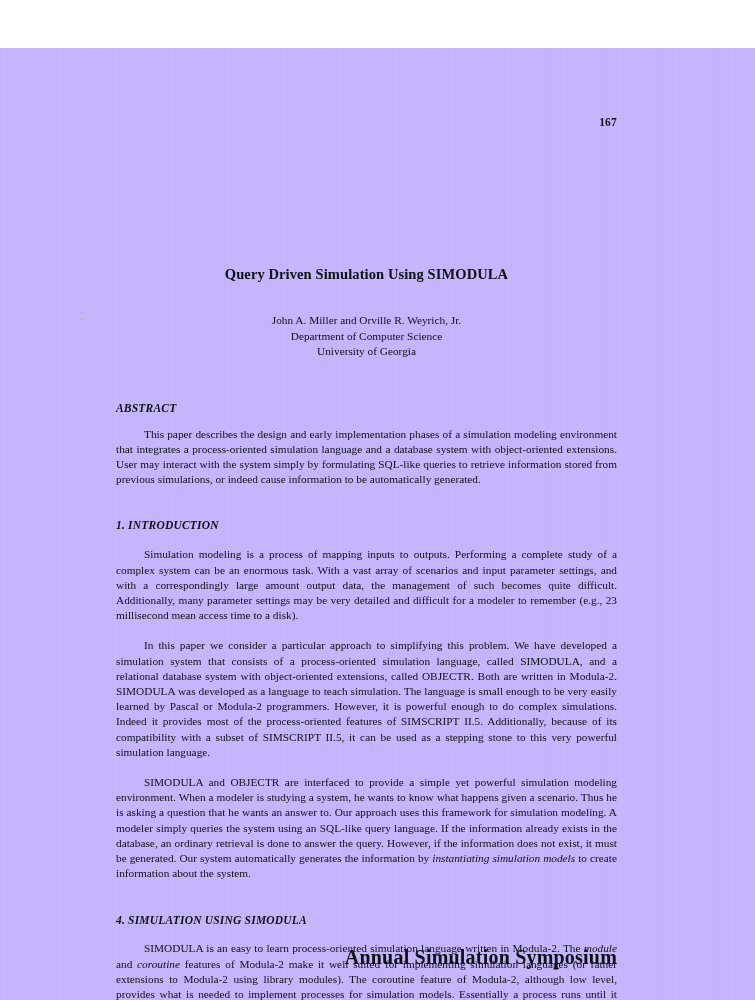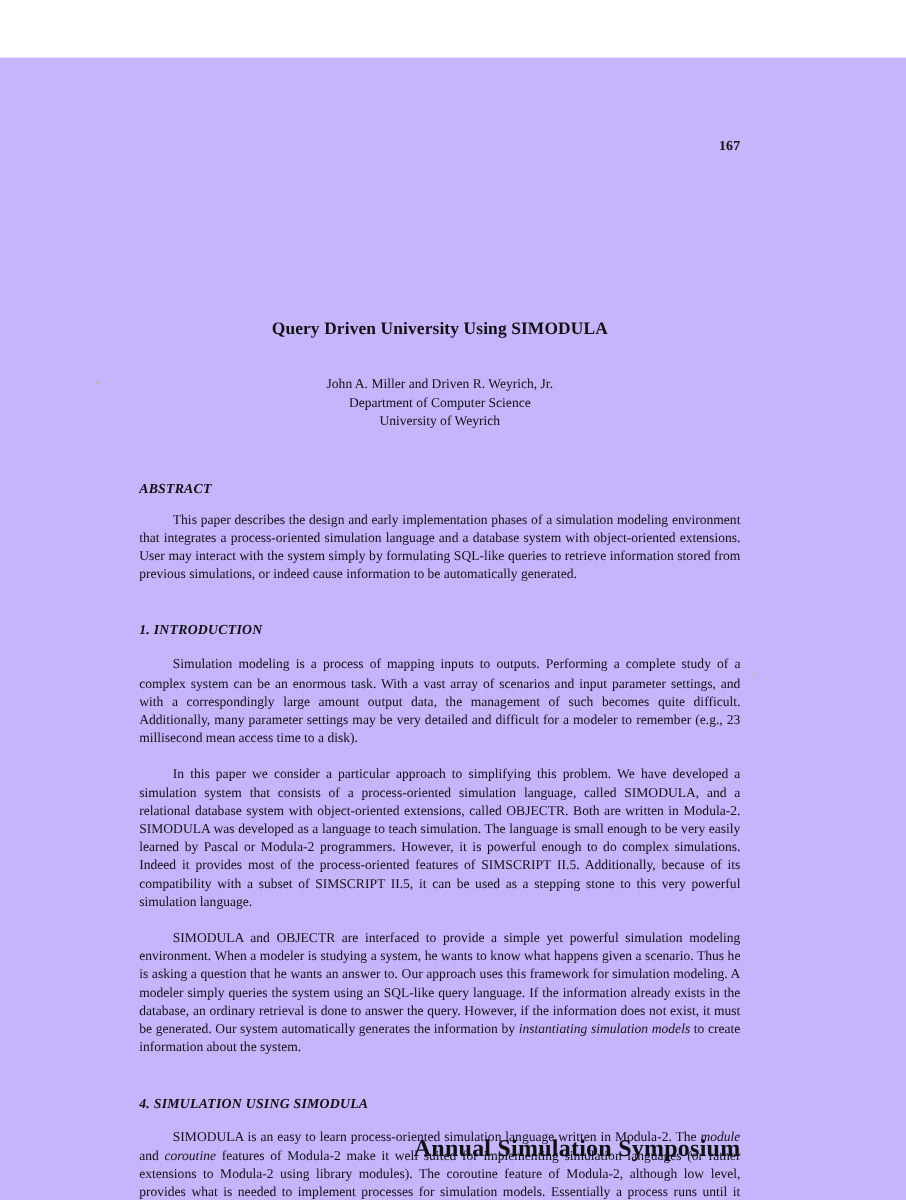--- a/index.html
+++ b/index.html
@@ -137,26 +137,26 @@
 </style>
 </head>
 <body>
 
 <div class="page">
 
   <div class="page-number">167</div>
 
   <div class="content">
 
-    <div class="doc-title">Query Driven University Using SIMODULA</div>
+    <div class="doc-title">Query Driven Simulation Using SIMODULA</div>
 
     <div class="authors">
-      <div>John A. Miller and Driven R. Weyrich, Jr.</div>
+      <div>John A. Miller and Orville R. Weyrich, Jr.</div>
       <div>Department of Computer Science</div>
-      <div>University of Weyrich</div>
+      <div>University of Georgia</div>
     </div>
 
     <div class="section-heading abstract-heading">ABSTRACT</div>
 
     <p class="para abstract-body">This paper describes the design and early implementation phases of a simulation modeling environment that integrates a process-oriented simulation language and a database system with object-oriented extensions. User may interact with the system simply by formulating SQL-like queries to retrieve information stored from previous simulations, or indeed cause information to be automatically generated.</p>
 
     <div class="section-heading intro-heading">1. INTRODUCTION</div>
 
     <p class="para intro-p1">Simulation modeling is a process of mapping inputs to outputs.  Performing a complete study of a complex system can be an enormous task.  With a vast array of scenarios and input parameter settings, and with a correspondingly large amount output data, the management of such becomes quite difficult.  Additionally, many parameter settings may be very detailed and difficult for a modeler to remember (e.g., 23 millisecond mean access time to a disk).</p>
 

